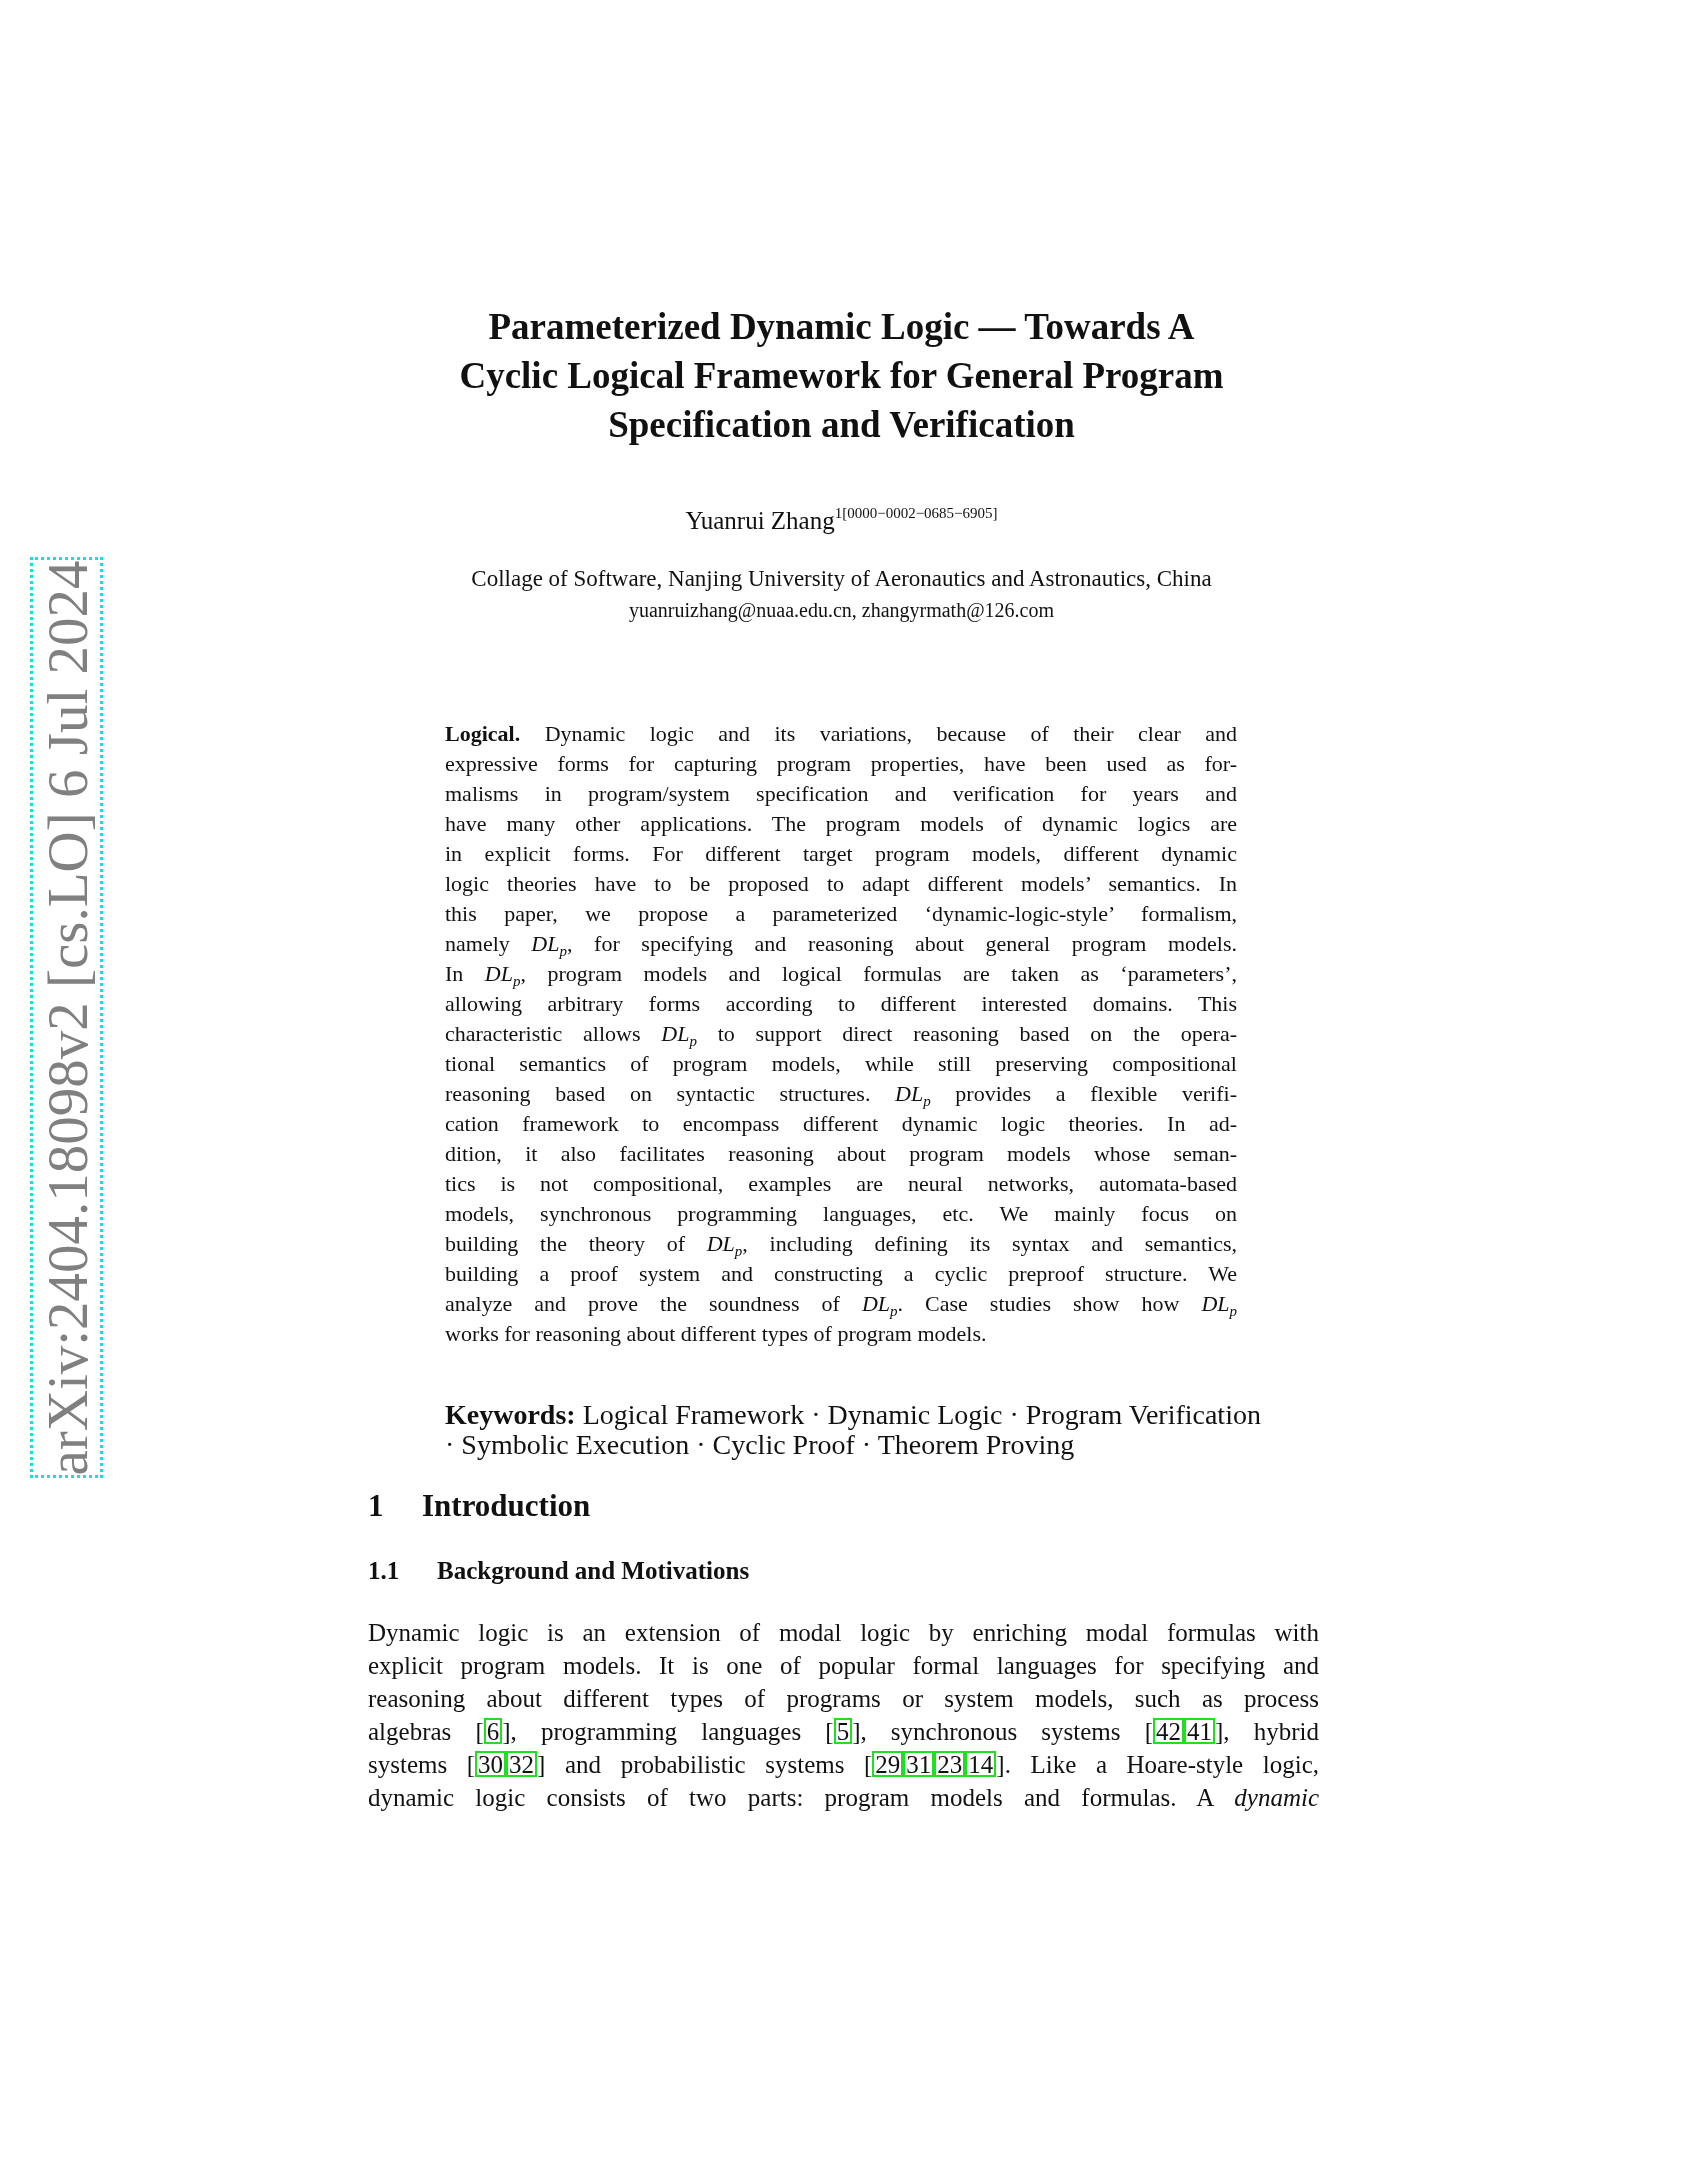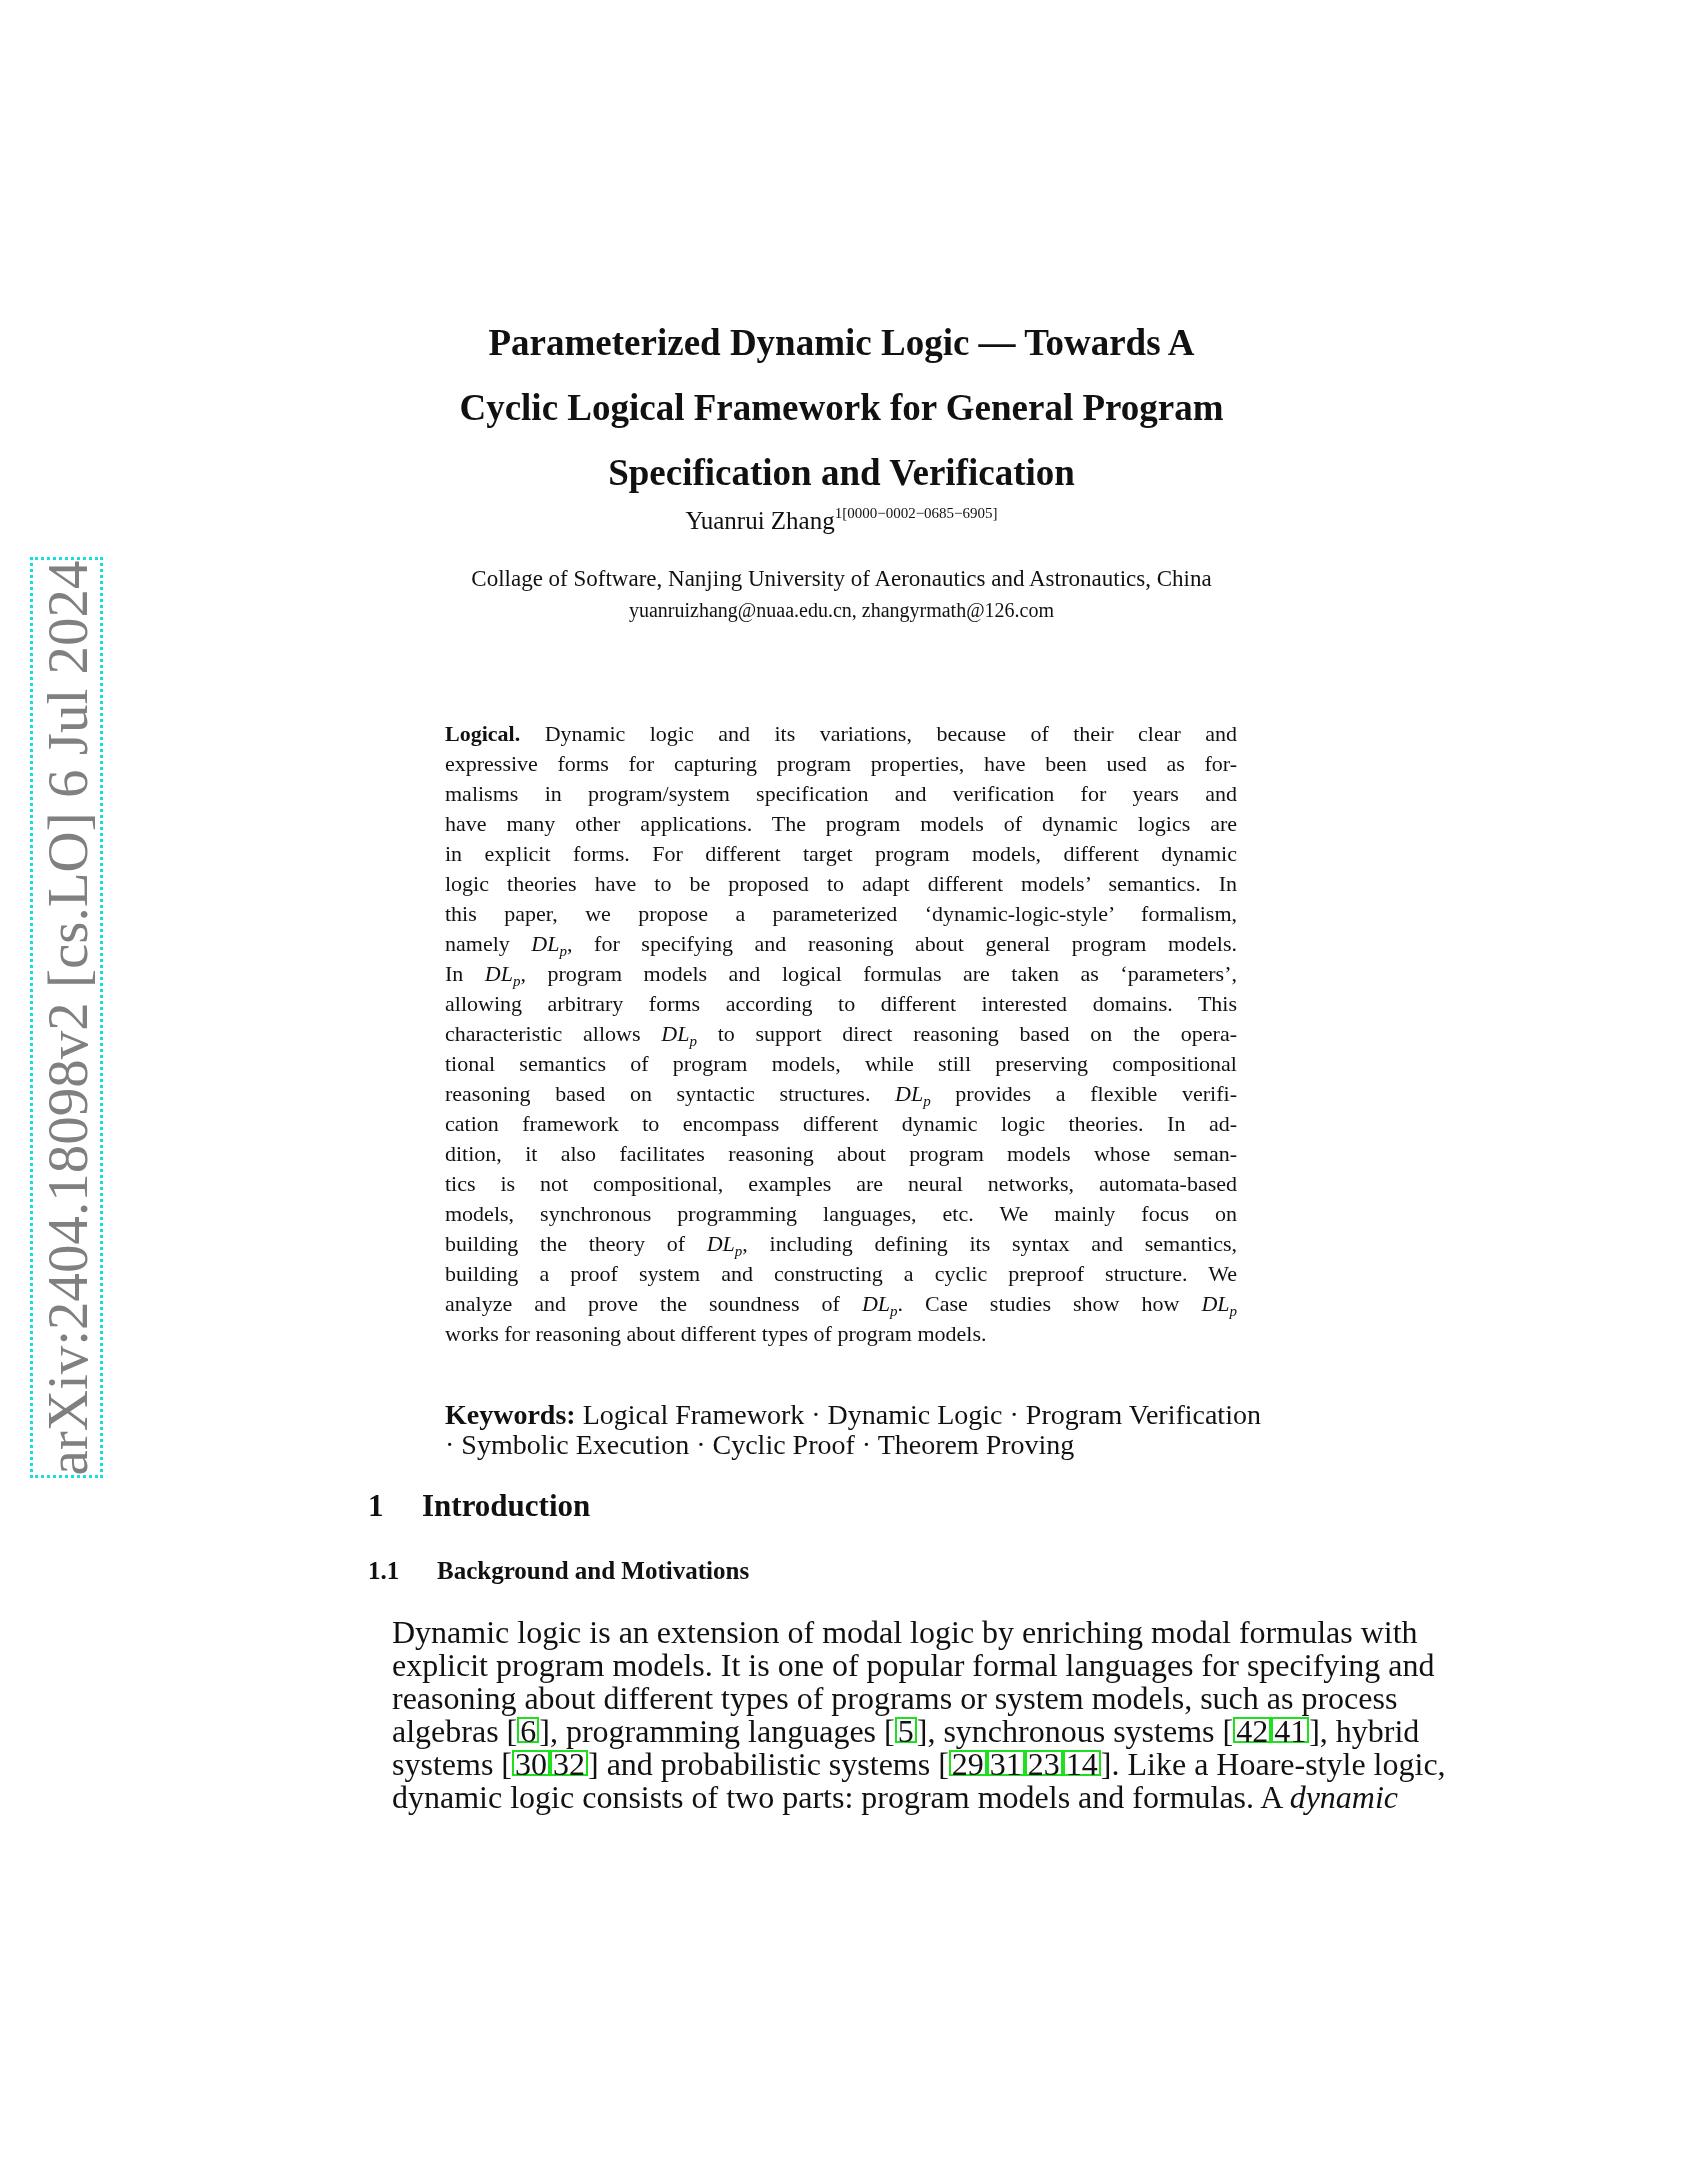--- a/index.html
+++ b/index.html
@@ -10,21 +10,21 @@
     .arxiv-box { position: absolute; left: 30px; top: 557px; width: 73px; height: 921px;
                  border: 3px dotted #19dede; box-sizing: border-box; }
     .arxiv-text { position: absolute; left: 50%; top: 50%; white-space: nowrap;
                   transform: translate(-50%, -50%) rotate(-90deg);
                   font-family: "Liberation Serif", serif; font-size: 57px; color: #808080;
                   letter-spacing: 0px; line-height: 1; }
 
     
     .title { position: absolute; left: 297px; width: 1089px; top: 302px; text-align: center;
              font-weight: bold; font-size: 37px; line-height: 49px; }
-    .title-line { display: block; margin-top: 16px; }
+    .title-line { display: block; }
 
     .author { position: absolute; left: 297px; width: 1089px; top: 507px; text-align: center;
               font-size: 25px; }
     .author sup { font-size: 15px; vertical-align: 0; position: relative; top: -11px; }
     .affil { position: absolute; left: 297px; width: 1089px; top: 566px; text-align: center;
              font-size: 23px; }
     .email { position: absolute; left: 297px; width: 1089px; top: 599px; text-align: center;
              font-family: Liberation Serif, serif; font-size: 20px; }
 
     
@@ -40,21 +40,21 @@
     .keywords { position: absolute; left: 445px; width: 792px; top: 1400px;
                 font-size: 28px; line-height: 30px; }
 
     
     .sec { position: absolute; left: 368px; top: 1488px; font-weight: bold; font-size: 31px; }
     .sec .num { display: inline-block; width: 54px; }
     .subsec { position: absolute; left: 368px; top: 1557px; font-weight: bold; font-size: 25px; }
     .subsec .num { display: inline-block; width: 69px; }
 
     .body { position: absolute; left: 368px; width: 951px; top: 1616px;
-            font-size: 32px; line-height: 33px; margin-left: 24px; }
+            font-size: 25px; line-height: 33px; }
     .body .jline { height: 33px; }
 
     .cite { display: inline-block; border: 2px solid #1fe01f; padding: 0 1px;
             line-height: 24px; height: 26px; box-sizing: border-box; }
   </style>
 </head>
 <body>
 
 <div class="arxiv-box">
   <div class="arxiv-text">arXiv:2404.18098v2  [cs.LO]  6 Jul 2024</div>

